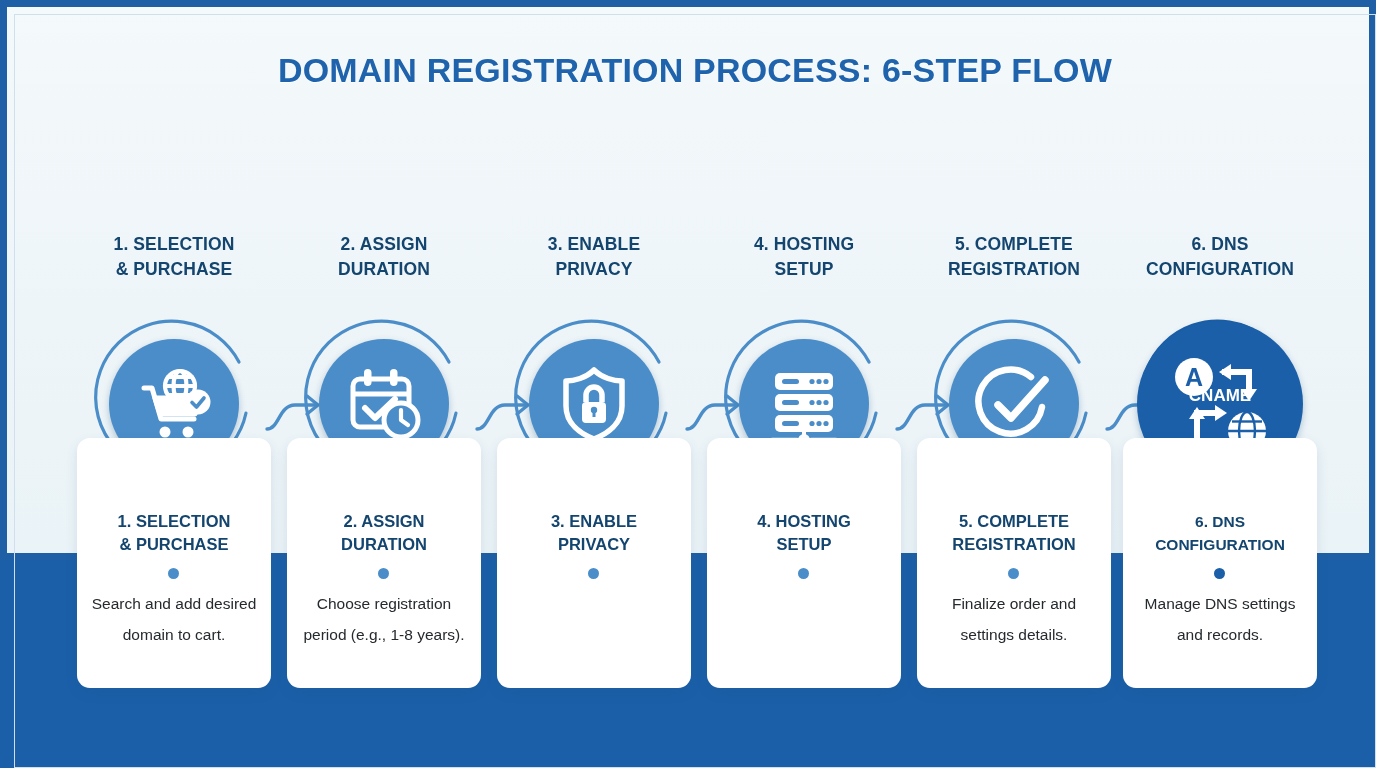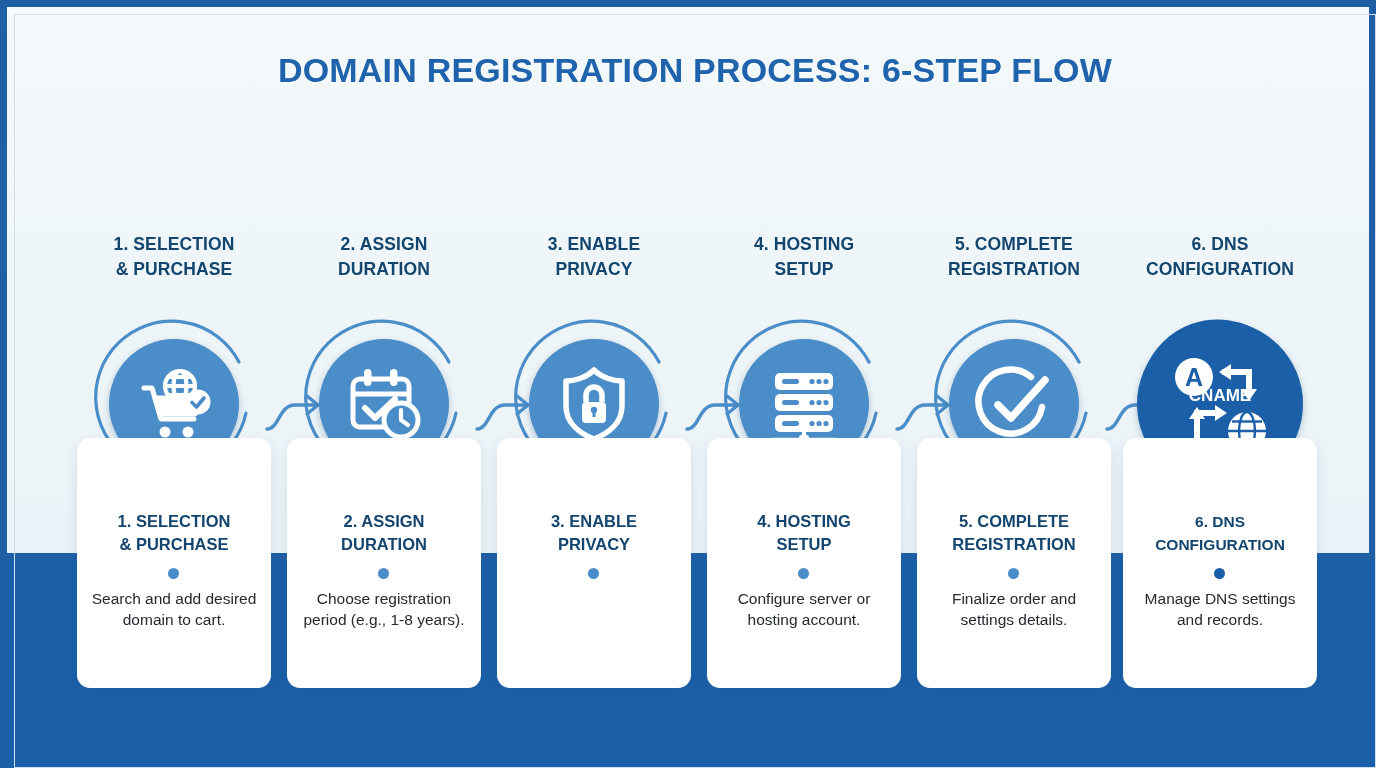--- a/index.html
+++ b/index.html
@@ -142,21 +142,21 @@
     border-radius: 50%;
     background: #4a8dc8;
   }
   .card-desc {
     position: absolute;
     left: 10px;
     top: 150px;
     width: 174px;
     text-align: center;
     font-size: 15.5px;
-    line-height: 21px;
+    line-height: 31px;
     color: #252a2e;
   }
   .card.narrow .card-title { font-size: 15.5px; }
 </style>
 </head>
 <body>
 
 <div class="frame">
   <div class="inner-hairline"></div>
 
@@ -298,21 +298,20 @@
             <line x1="8" y1="76" x2="33" y2="76" stroke="#ffffff" stroke-width="4.5" stroke-linecap="round"></line>
             <line x1="47" y1="76" x2="72" y2="76" stroke="#ffffff" stroke-width="4.5" stroke-linecap="round"></line>
             <circle cx="40" cy="76" r="6" fill="#ffffff"></circle>
           </svg>
         </div>
       </div>
       <div class="card">
         <div class="card-title">4. HOSTING
 SETUP</div>
         <div class="card-dot"></div>
-        <div class="card-desc">Configure server or hosting account.</div>
       </div>
     </div>
 
     <svg class="connector" style="left:826px;" viewBox="0 0 72 78">
       <path d="M 2 62 C 14 62 14 38 30 38 L 52 38" fill="none" stroke="#4a8dc8" stroke-width="3.4" stroke-linecap="round"></path>
       <path d="M 42 29 L 53 38 L 42 47" fill="none" stroke="#4a8dc8" stroke-width="3.4" stroke-linecap="round" stroke-linejoin="round"></path>
     </svg>
 
     <div class="step" style="left:840px;">
       <div class="step-header">5. COMPLETE

